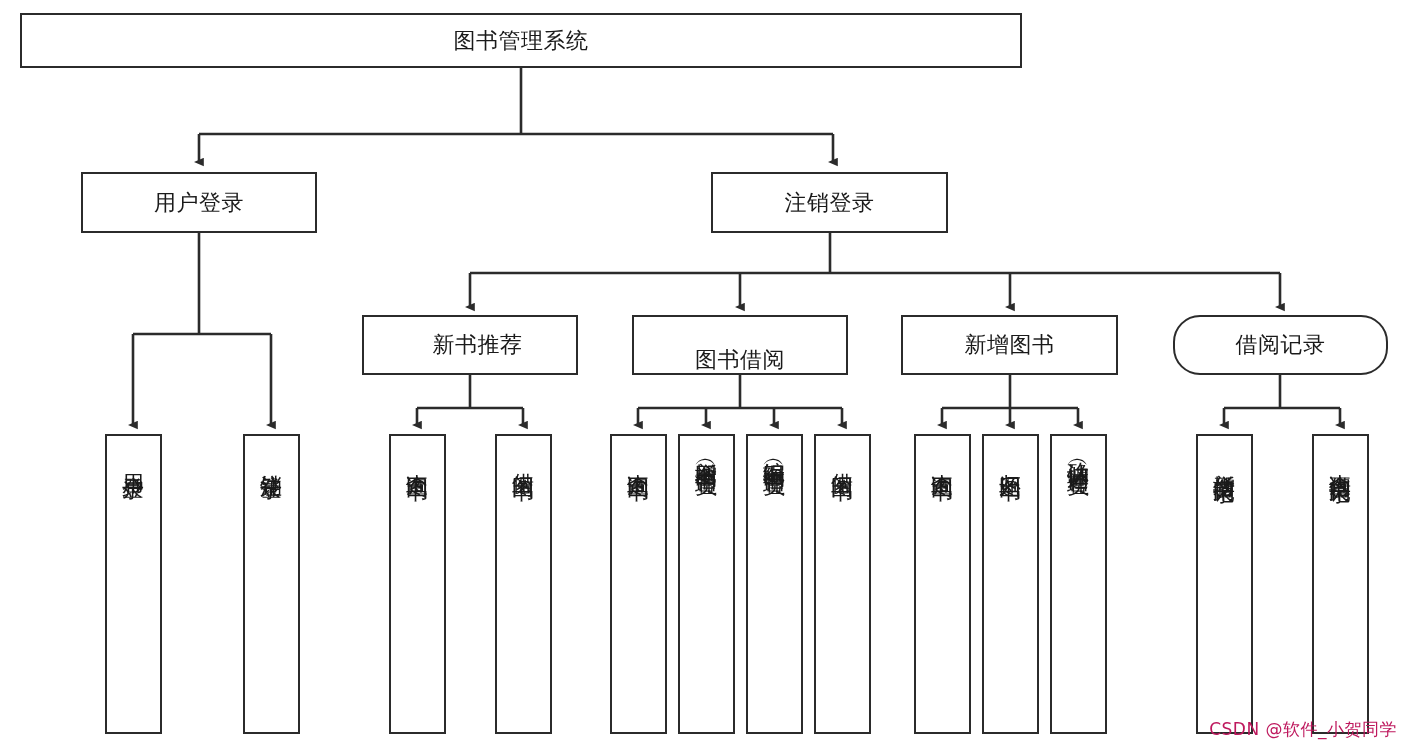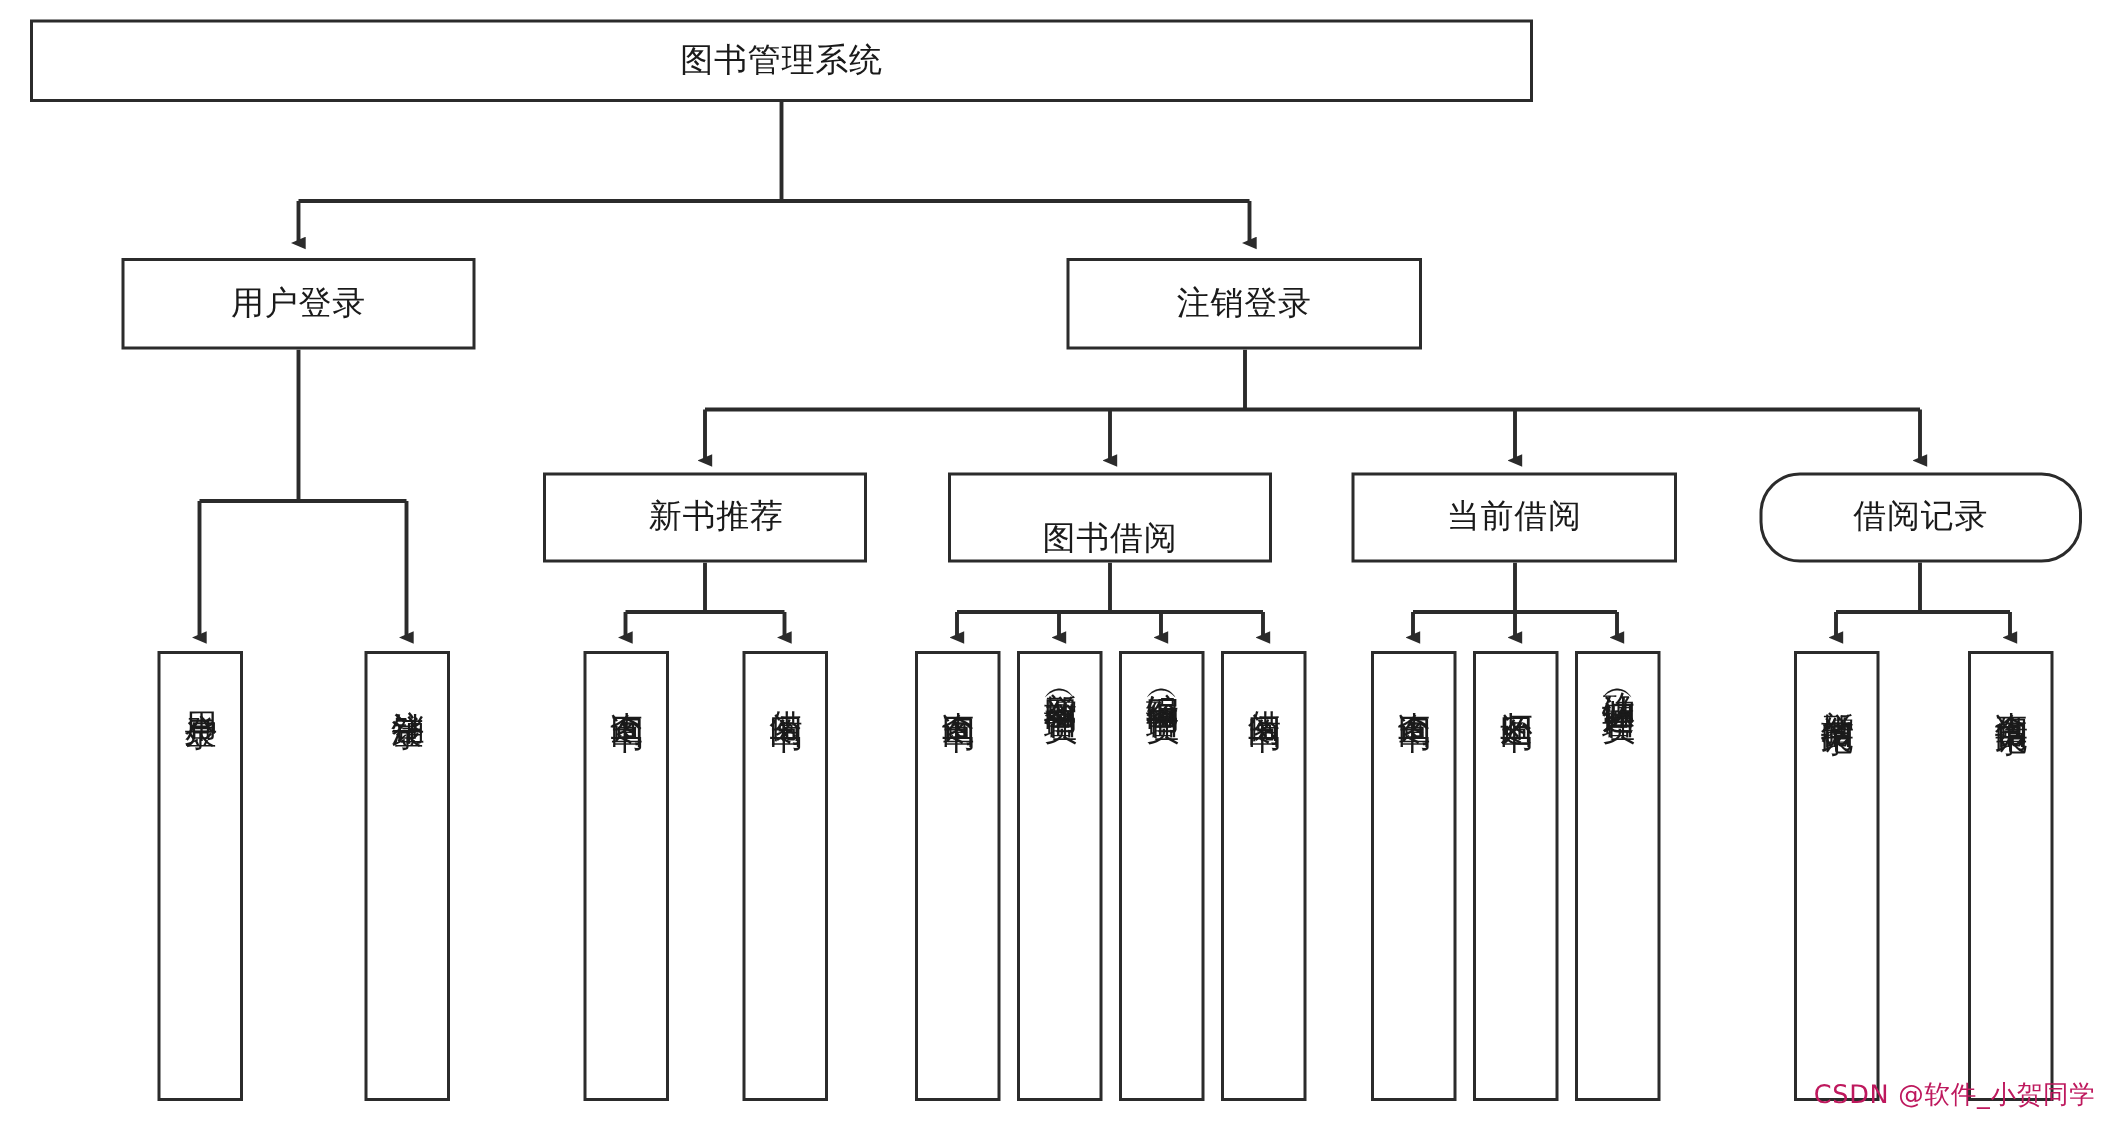--- a/index.html
+++ b/index.html
@@ -136,21 +136,21 @@
 
   <div class="node h-node" style="left:362px; top:315px; width:216px; height:60px;padding-left:15px;">
     <span class="node-label">新书推荐</span>
   </div>
 
   <div class="node h-node" style="left:632px; top:315px; width:216px; height:60px;align-items:flex-end;">
     <span class="node-label">图书借阅</span>
   </div>
 
   <div class="node h-node" style="left:901px; top:315px; width:217px; height:60px;">
-    <span class="node-label">当前借阅</span>
+    <span class="node-label">新增图书</span>
   </div>
 
   <div class="node h-node" style="left:1173px; top:315px; width:215px; height:60px;border-radius:27px;">
     <span class="node-label">借阅记录</span>
   </div>
 
   <div class="node v-node" style="left:105px; top:434px; width:57px; height:300px;">
     <span class="node-label">用户登录</span>
   </div>
 

